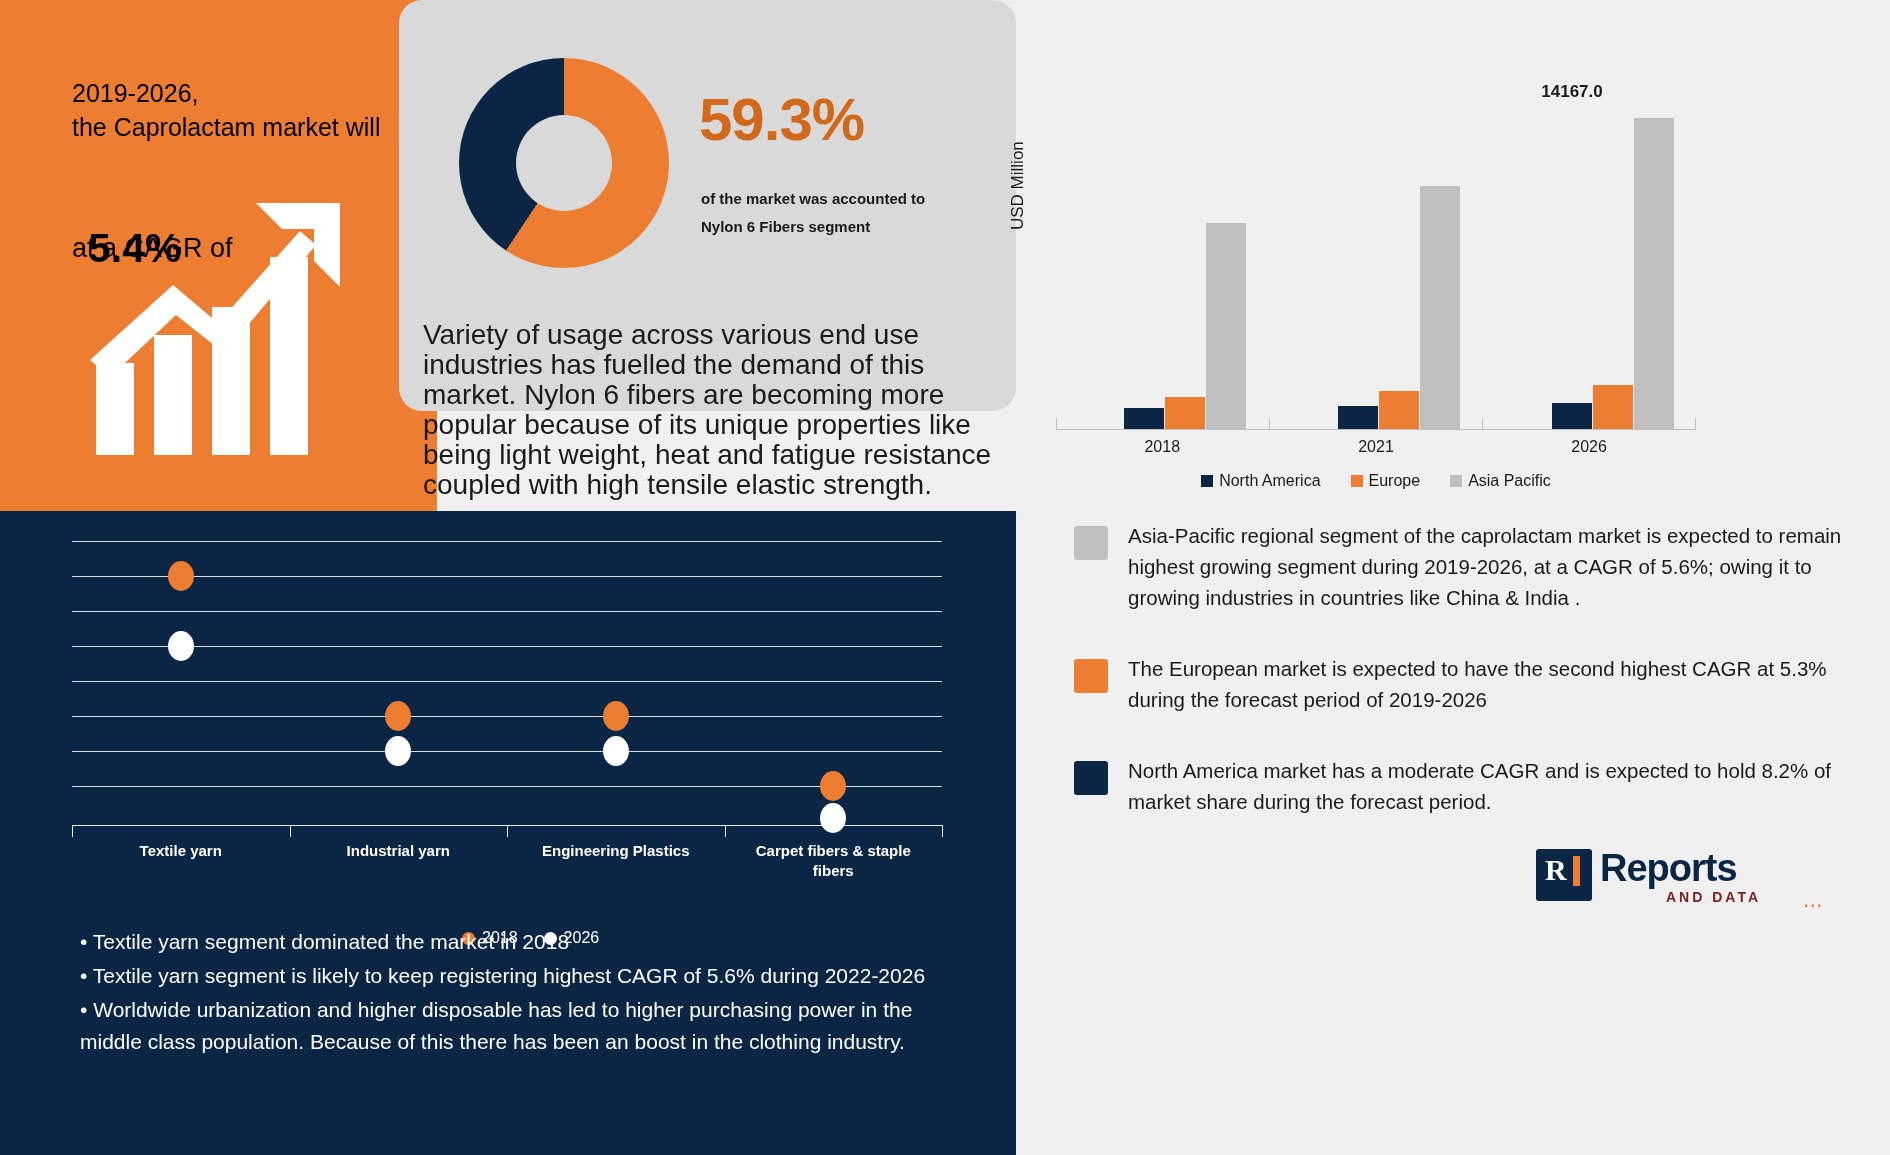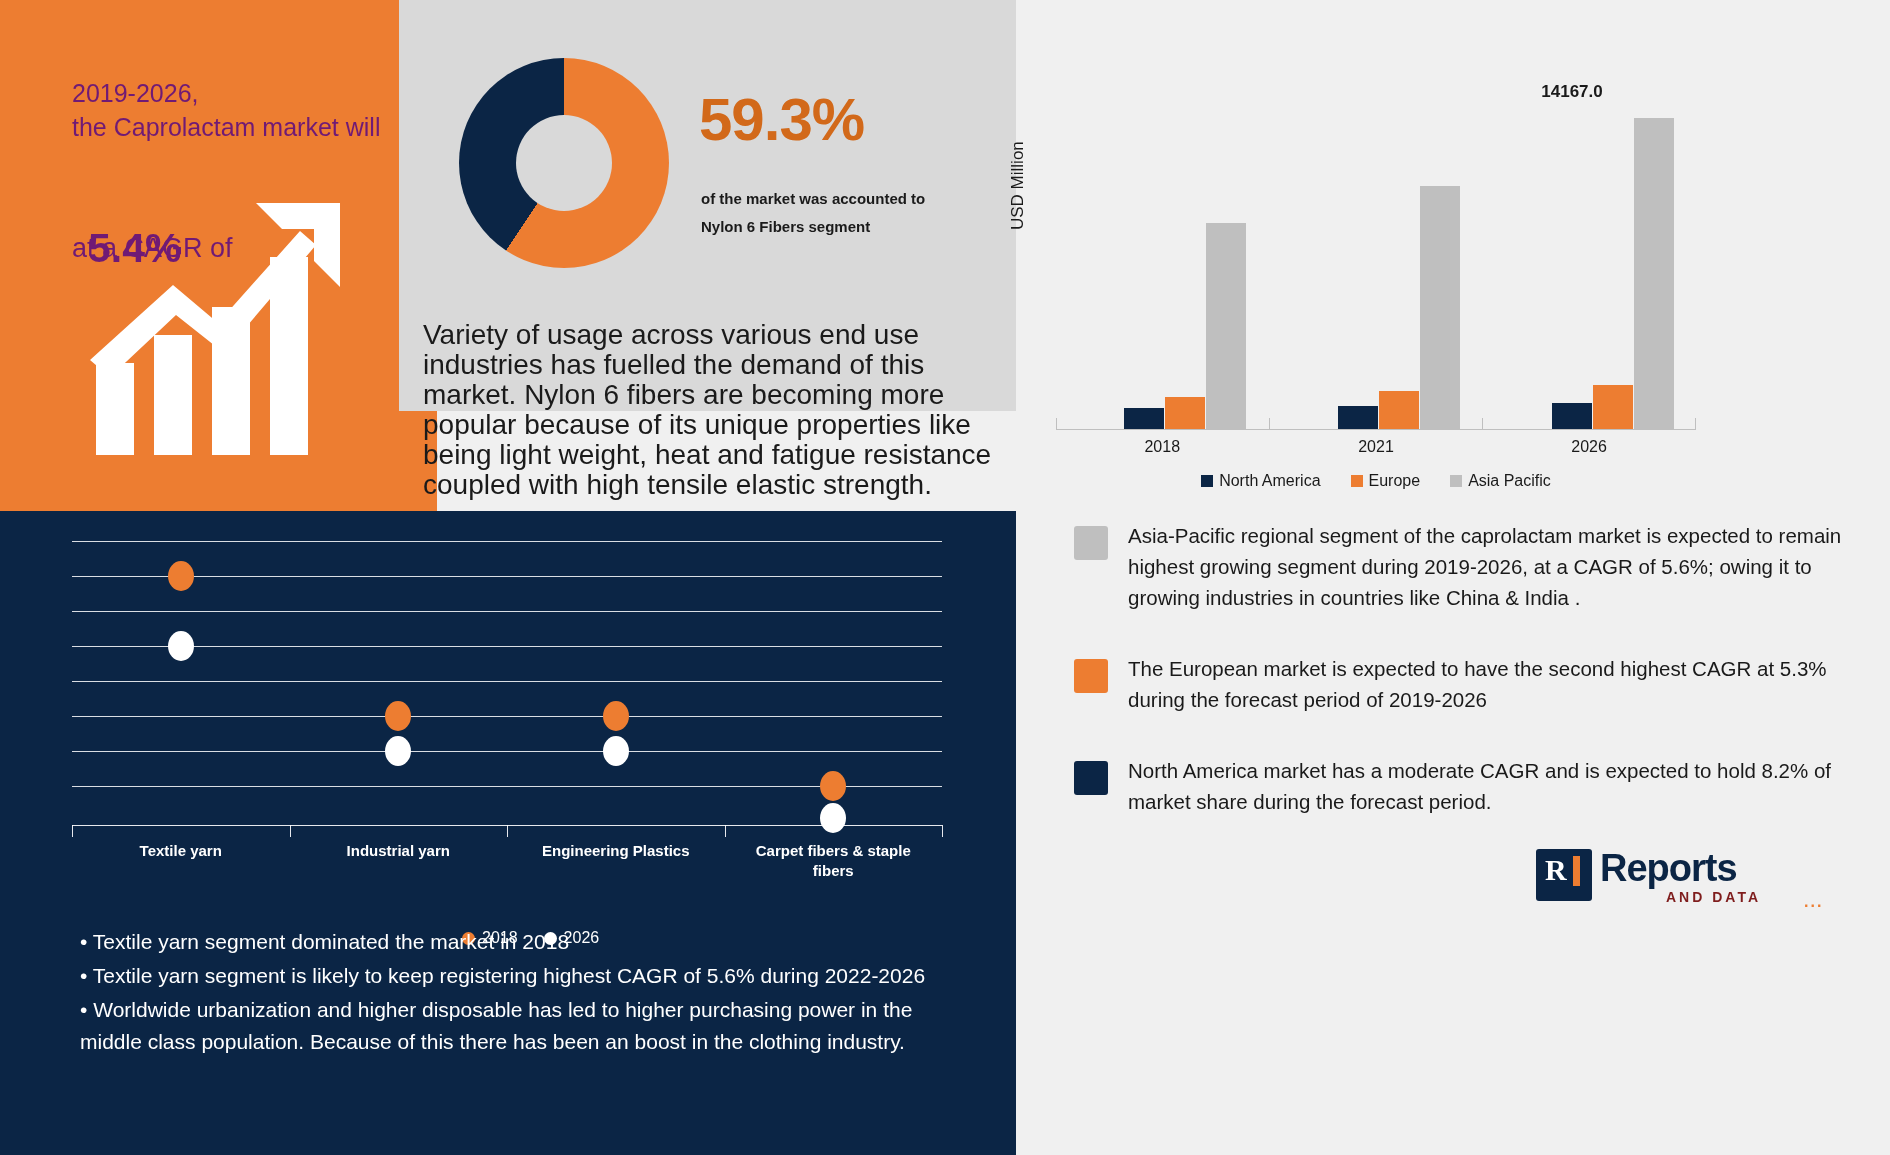--- a/index.html
+++ b/index.html
@@ -13,33 +13,34 @@
     position: relative;
     width: 1890px; height: 1155px;
     background: #f0f0f0;
   }
 
   
   .panel-accelerate {
     position: absolute; left: 0; top: 0;
     width: 437px; height: 511px;
     background: #ed7d31;
-    color: #701a75;
+    color: #000000;
   }
   .acc-l1 { position: absolute; left: 72px; top: 76px; font-size: 25px; line-height: 34px; font-weight: 400; }
   .acc-big { position: absolute; left: 70px; top: 133px; font-size: 43px; font-weight: 700; letter-spacing: .5px; }
   .acc-l3 { position: absolute; left: 72px; top: 185px; font-size: 27px; margin-top: 48px; }
   .acc-pct { position: absolute; left: 72px; top: 225px; font-size: 41px; font-weight: 700; margin-left: 16px; }
   .acc-graphic { position: absolute; left: 78px; top: 195px; width: 270px; height: 265px; }
 
   
   .panel-donut {
     position: absolute; left: 399px; top: 0;
     width: 617px; height: 411px;
     background: #d9d9d9;
+    border-radius: 23px;
   }
   .donut-wrap { position: absolute; left: 60px; top: 58px; width: 210px; height: 210px; }
   .donut {
     width: 210px; height: 210px; border-radius: 50%;
     background: conic-gradient(#ed7d31 0deg 213.5deg, #0b2545 213.5deg 360deg);
   }
   .donut-hole {
     position: absolute; left: 57px; top: 57px;
     width: 96px; height: 96px; border-radius: 50%;
     background: #d9d9d9;

